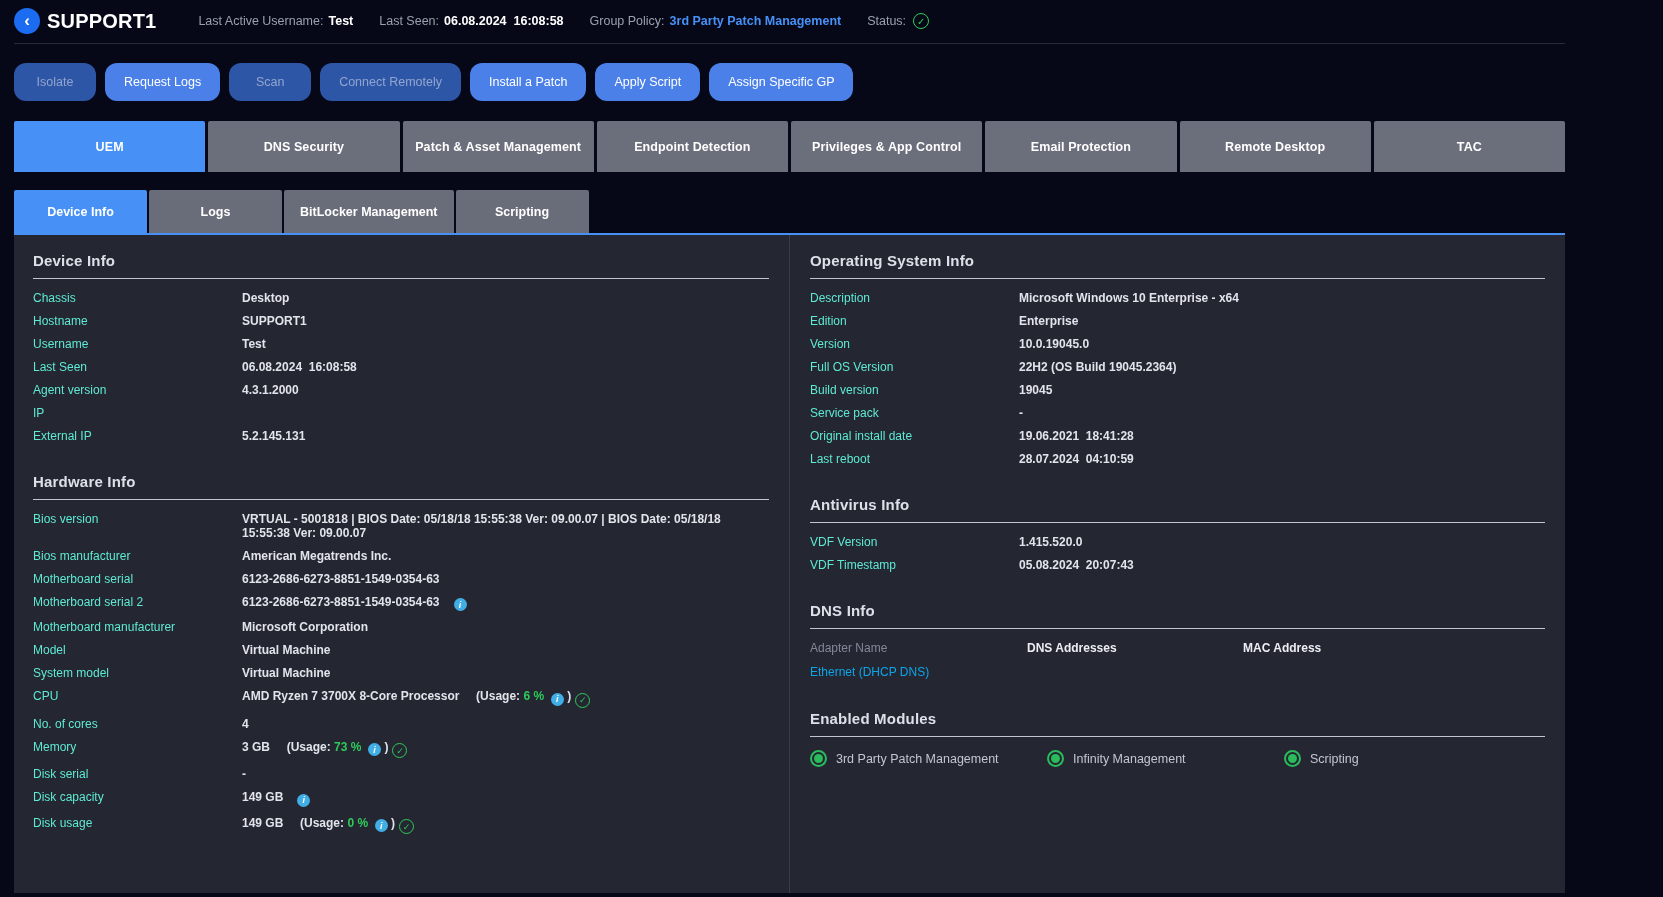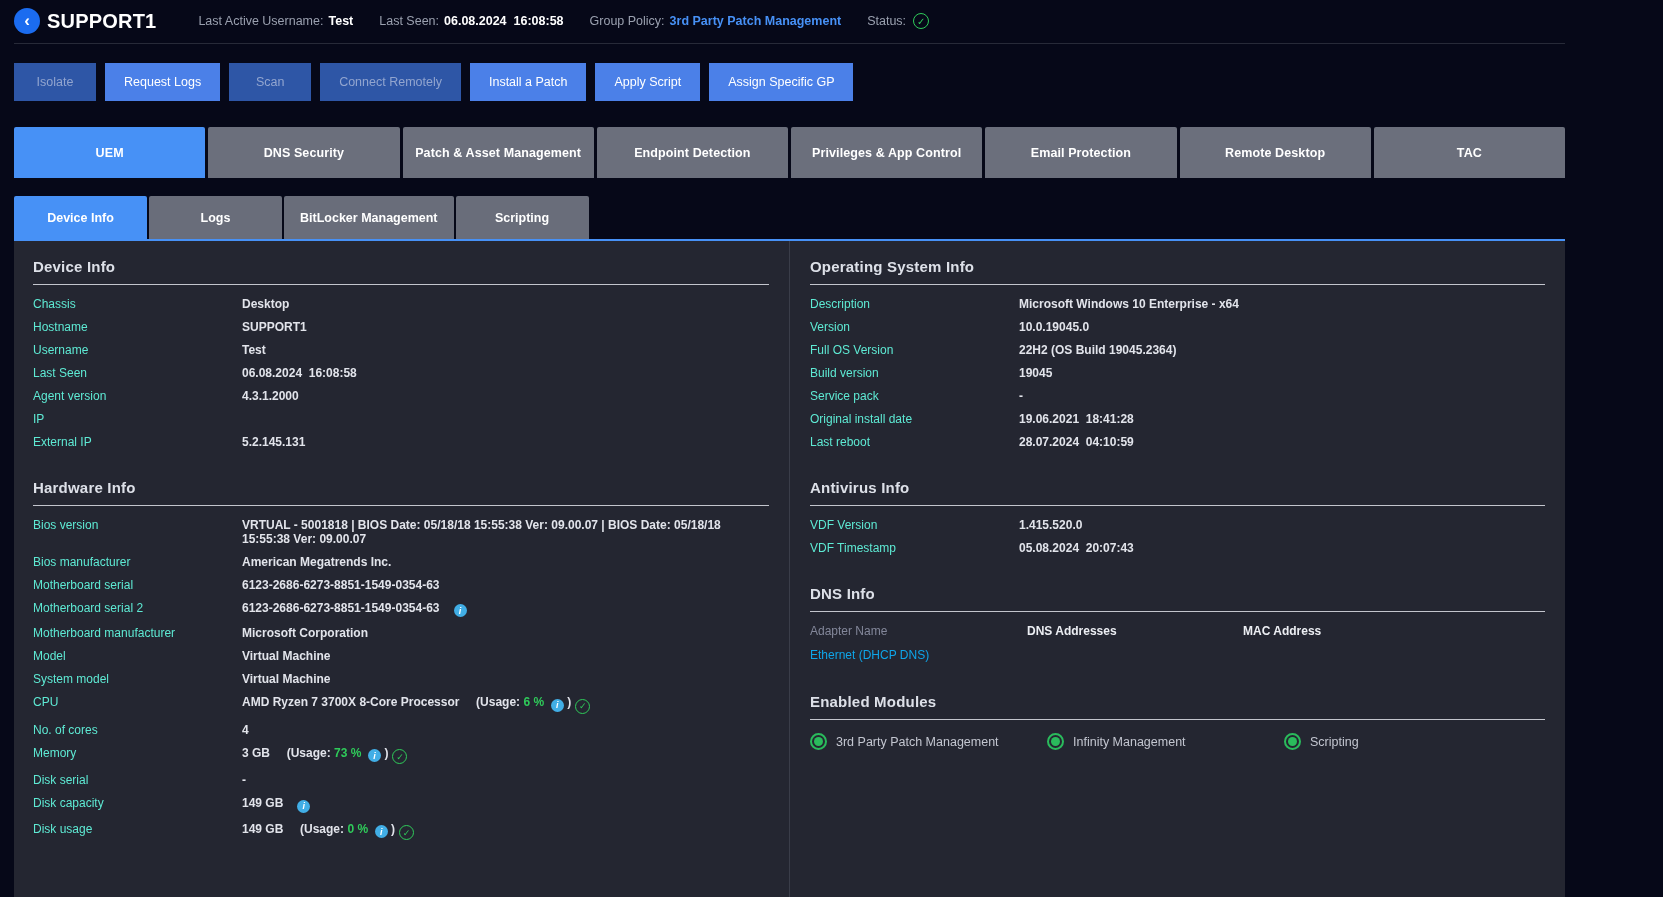--- a/index.html
+++ b/index.html
@@ -41,28 +41,28 @@
   .info-icon {
     display:inline-flex; align-items:center; justify-content:center;
     width:13px; height:13px; border-radius:50%; background:#41aee6;
     color:#fff; font-size:9px; font-weight:700; font-style:italic;
     vertical-align:-2px; cursor:pointer;
   }
 
   
   .actions { display:flex; gap:9px; margin-top:19px; }
   .btn {
-    height:38px; border:none; border-radius:0; padding:0 19px; min-width:82px;
+    height:38px; border:none; border-radius:12px; padding:0 19px; min-width:82px;
     background:#2e56a6; color:#92a5cf; font-size:12.5px; font-weight:400;
     font-family:inherit; cursor:default;
   }
   .btn.enabled { background:#4b80e8; color:#ffffff; cursor:pointer; }
 
   
-  .main-tabs { display:flex; gap:3px; margin-top:26px; height:51px;border-radius:12px; }
+  .main-tabs { display:flex; gap:3px; margin-top:20px; height:51px;border-radius:12px; }
   .main-tab {
     flex:1; background:#6b6f7c; color:#ffffff; font-weight:700; font-size:12.5px;
     display:flex; align-items:center; justify-content:center; cursor:pointer;
     border-radius:2px 2px 0 0; letter-spacing:0.1px;
   }
   .main-tab.active { background:#4791f6; }
 
   
   .sub-tabs { display:flex; gap:2px; margin-top:18px; height:45px; border-bottom:2px solid #4791f6; }
   .sub-tab {
@@ -311,20 +311,24 @@
 
       <div class="section">
         <div class="section-title">Operating System Info</div>
         <div class="rows">
 
             <div class="kv-row">
               <span class="kv-label">Description</span>
               <span class="kv-value"><span>Microsoft Windows 10 Enterprise - x64</span></span>
             </div>
 
+            <div class="kv-row">
+              <span class="kv-label">Edition</span>
+              <span class="kv-value"><span>Enterprise</span></span>
+            </div>
 
             <div class="kv-row">
               <span class="kv-label">Version</span>
               <span class="kv-value"><span>10.0.19045.0</span></span>
             </div>
 
             <div class="kv-row">
               <span class="kv-label">Full OS Version</span>
               <span class="kv-value"><span>22H2 (OS Build 19045.2364)</span></span>
             </div>

